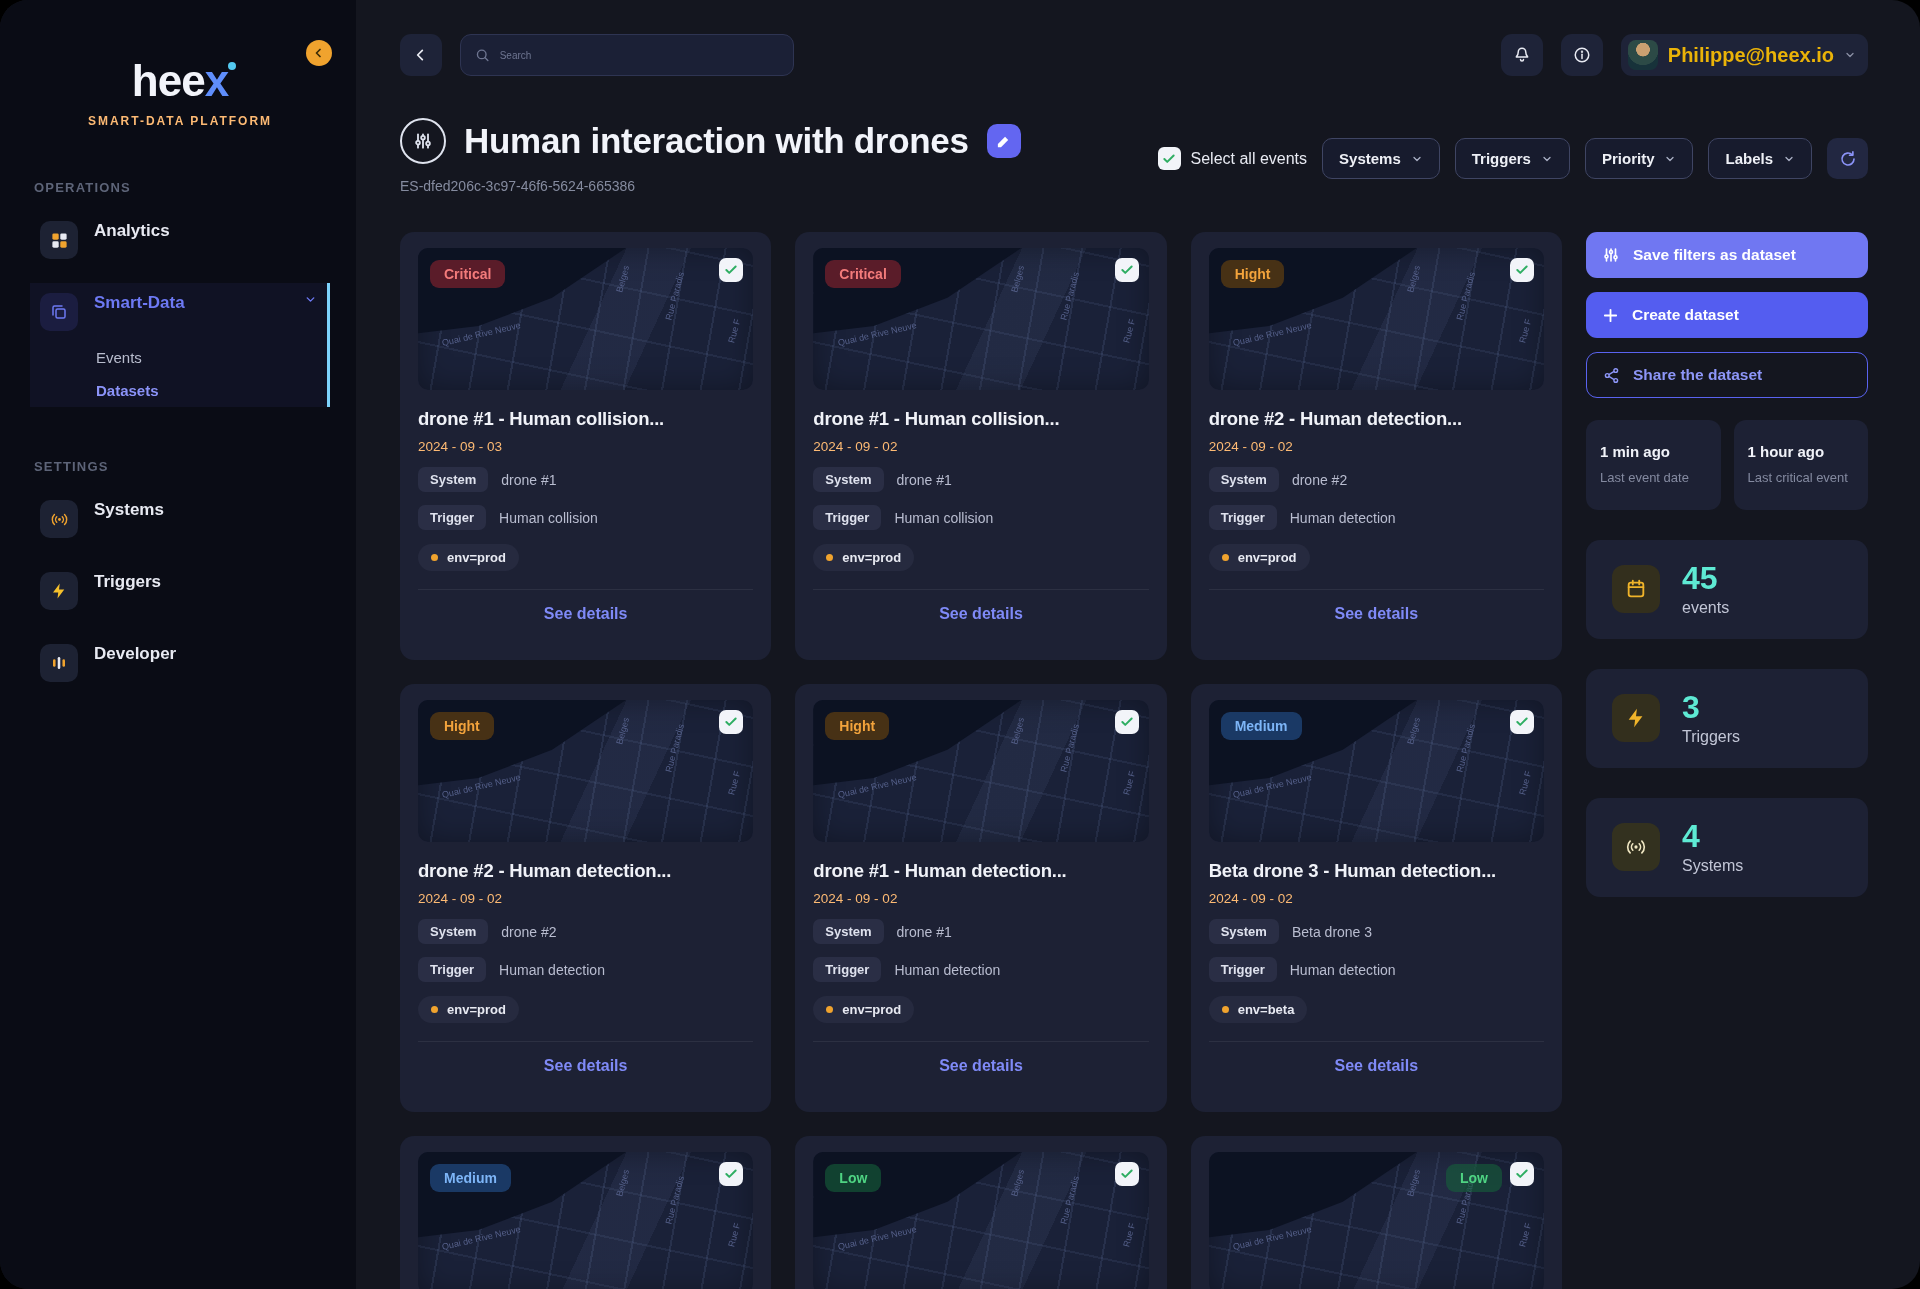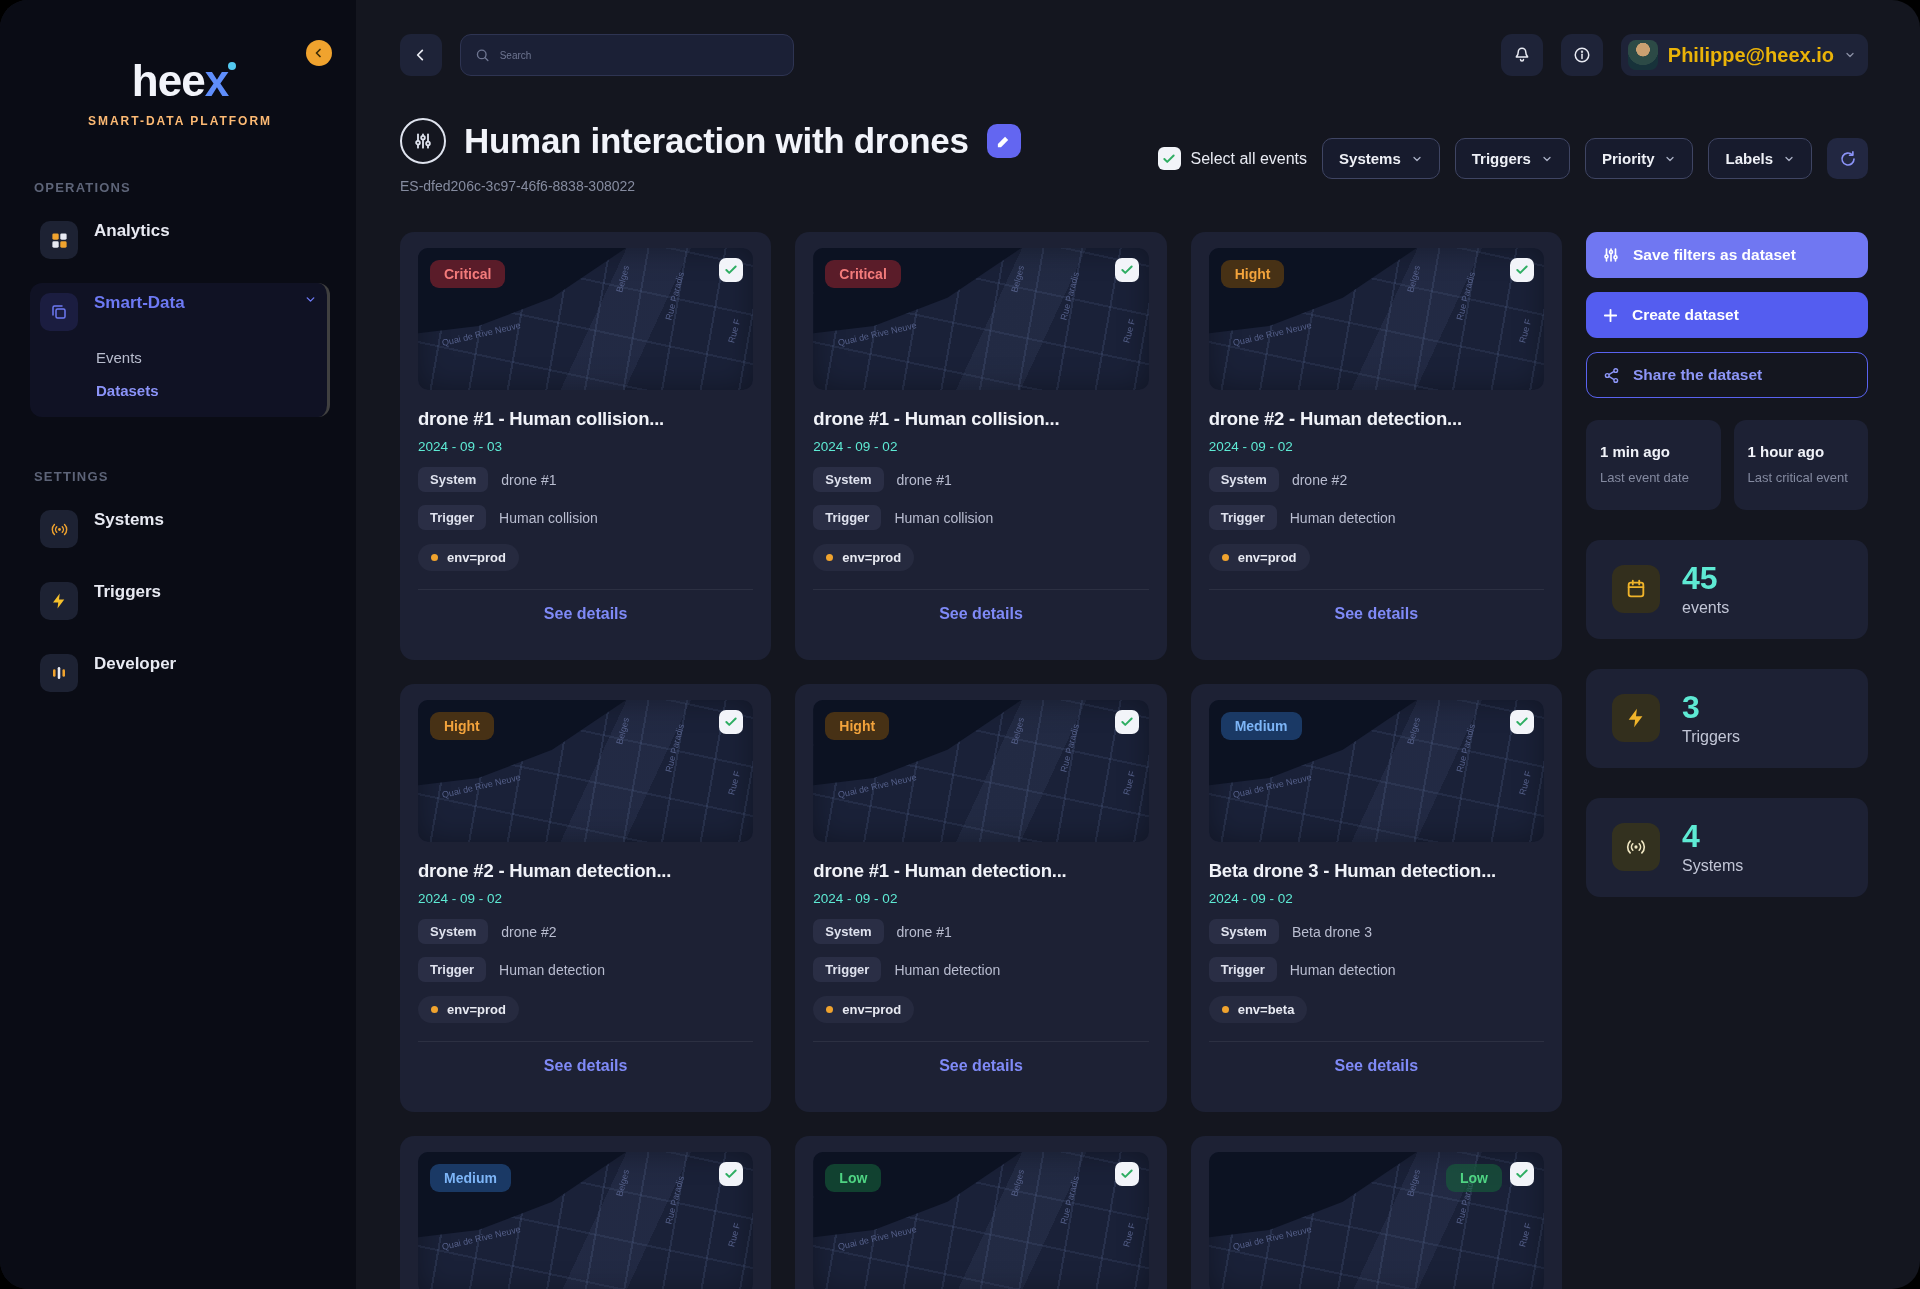--- a/index.html
+++ b/index.html
@@ -13,21 +13,21 @@
     display:flex; align-items:center; justify-content:center; }
   .logo-area { text-align:center; margin-top:4px; }
   .logo { font-size:44px; font-weight:800; color:#f2f4fa; letter-spacing:-1px; display:inline-block; position:relative; }
   .logo .lx { color:#5f8efb; }
   .logo .logo-dot { position:absolute; top:6px; right:-8px; width:8px; height:8px; border-radius:50%; background:#53c9f0; }
   .platform { margin-top:8px; font-size:12px; letter-spacing:2px; color:#fdba74; font-weight:600; }
   .section-label { margin:52px 0 16px 4px; font-size:13px; letter-spacing:1.2px; color:#5d6478; font-weight:700; }
   .nav-item { display:flex; align-items:flex-start; gap:16px; padding:10px 10px; border-radius:12px; cursor:pointer;
     color:#e8eaf2; font-size:17px; font-weight:600; }
   .icon-tile { width:38px; height:38px; border-radius:10px; background:#1d2233; display:flex; align-items:center; justify-content:center; flex-shrink:0; }
-  .smart-block { background:rgba(99,102,241,0.07); border-radius:12px; border-right:3px solid #404040; padding-bottom:10px; margin-top:6px; }
+  .smart-block { background:rgba(99,102,241,0.07); border-radius:0; border-right:3px solid #7dd3fc; margin-top:6px; }
   .smart-block .nav-item { color:#6d79f3; }
   .smart-block .icon-tile { background:rgba(99,102,241,0.14); }
   .smart-block .chev { margin-left:auto; color:#6d79f3; }
   .sub-item { padding:8px 0 8px 66px; font-size:15px; color:#b9bdce; cursor:pointer; font-weight:500; }
   .sub-item.active { color:#8b93f8; font-weight:700; }
   .nav-gap { margin-top:14px; }
 
   
   .main { flex:1; padding:34px 52px 0 44px; display:flex; flex-direction:column; overflow:hidden; }
   .topbar { display:flex; align-items:center; gap:18px; }
@@ -86,21 +86,21 @@
   .badge { position:absolute; top:12px; left:12px; padding:6px 14px; border-radius:9px; font-size:14px; font-weight:700; }
   .badge.critical { color:#f37b7b; background:rgba(118,33,44,0.74); }
   .badge.hight { color:#f2a33c; background:rgba(112,70,14,0.6); }
   .badge.medium { color:#7db5f7; background:rgba(36,82,142,0.62); }
   .badge.low { color:#4fd483; background:rgba(22,96,58,0.6); }
   .card.badge-right .badge { left:auto; right:42px; }
   .card-check { position:absolute; top:10px; right:10px; width:24px; height:24px; border-radius:7px; background:#f2f4f9;
     display:flex; align-items:center; justify-content:center; cursor:pointer; }
   .card-title { margin-top:18px; font-size:18.5px; font-weight:700; color:#f0f2f8; letter-spacing:-0.2px;
     white-space:nowrap; overflow:hidden; }
-  .card-date { margin-top:9px; font-size:13.5px; color:#5eead4; }
+  .card-date { margin-top:9px; font-size:13.5px; color:#fdba74; }
   .meta-row { margin-top:13px; display:flex; align-items:center; gap:13px; }
   .meta-badge { background:#2a2e45; padding:5px 12px; border-radius:7px; font-size:13px; font-weight:700; color:#dfe2ee; }
   .meta-value { font-size:14px; color:#b9bdd0; }
   .env-row { margin-top:14px; }
   .env-pill { display:inline-flex; align-items:center; gap:9px; padding:6px 13px; background:#262a3f; border-radius:16px; }
   .env-dot { width:7px; height:7px; border-radius:50%; background:#f0a32e; }
   .env-text { font-size:13px; font-weight:700; color:#e8eaf2; }
   .card-footer { margin-top:18px; border-top:1px solid rgba(255,255,255,0.07); padding:15px 0 10px; text-align:center; }
   .see-details { color:#7f8af7; font-size:16px; font-weight:700; cursor:pointer; text-decoration:none; }
 
@@ -264,21 +264,21 @@
                 <circle cx="18" cy="15" r="2.2" fill="#14161f"></circle>
               </svg>
           </span>
           <h1 class="page-title">Human interaction with drones</h1>
           <button class="edit-btn">
             <svg width="15" height="15" viewBox="0 0 24 24">
                 <path d="M14.5 4.5l5 5L8 21H3v-5L14.5 4.5z" fill="#fff"></path>
               </svg>
           </button>
         </div>
-        <div class="dataset-id">ES-dfed206c-3c97-46f6-8838-308022</div>
+        <div class="dataset-id">ES-dfed206c-3c97-46f6-5624-665386</div>
       </div>
 
       <div class="filters-row">
         <div class="select-all">
           <span class="checkbox">
             <svg width="14" height="14" viewBox="0 0 24 24" fill="none" stroke="#2fae63" stroke-width="3.4" stroke-linecap="round" stroke-linejoin="round">
                 <polyline points="20 6 9 17 4 12"></polyline>
               </svg>
           </span>
           <span class="select-all-label">Select all events</span>

